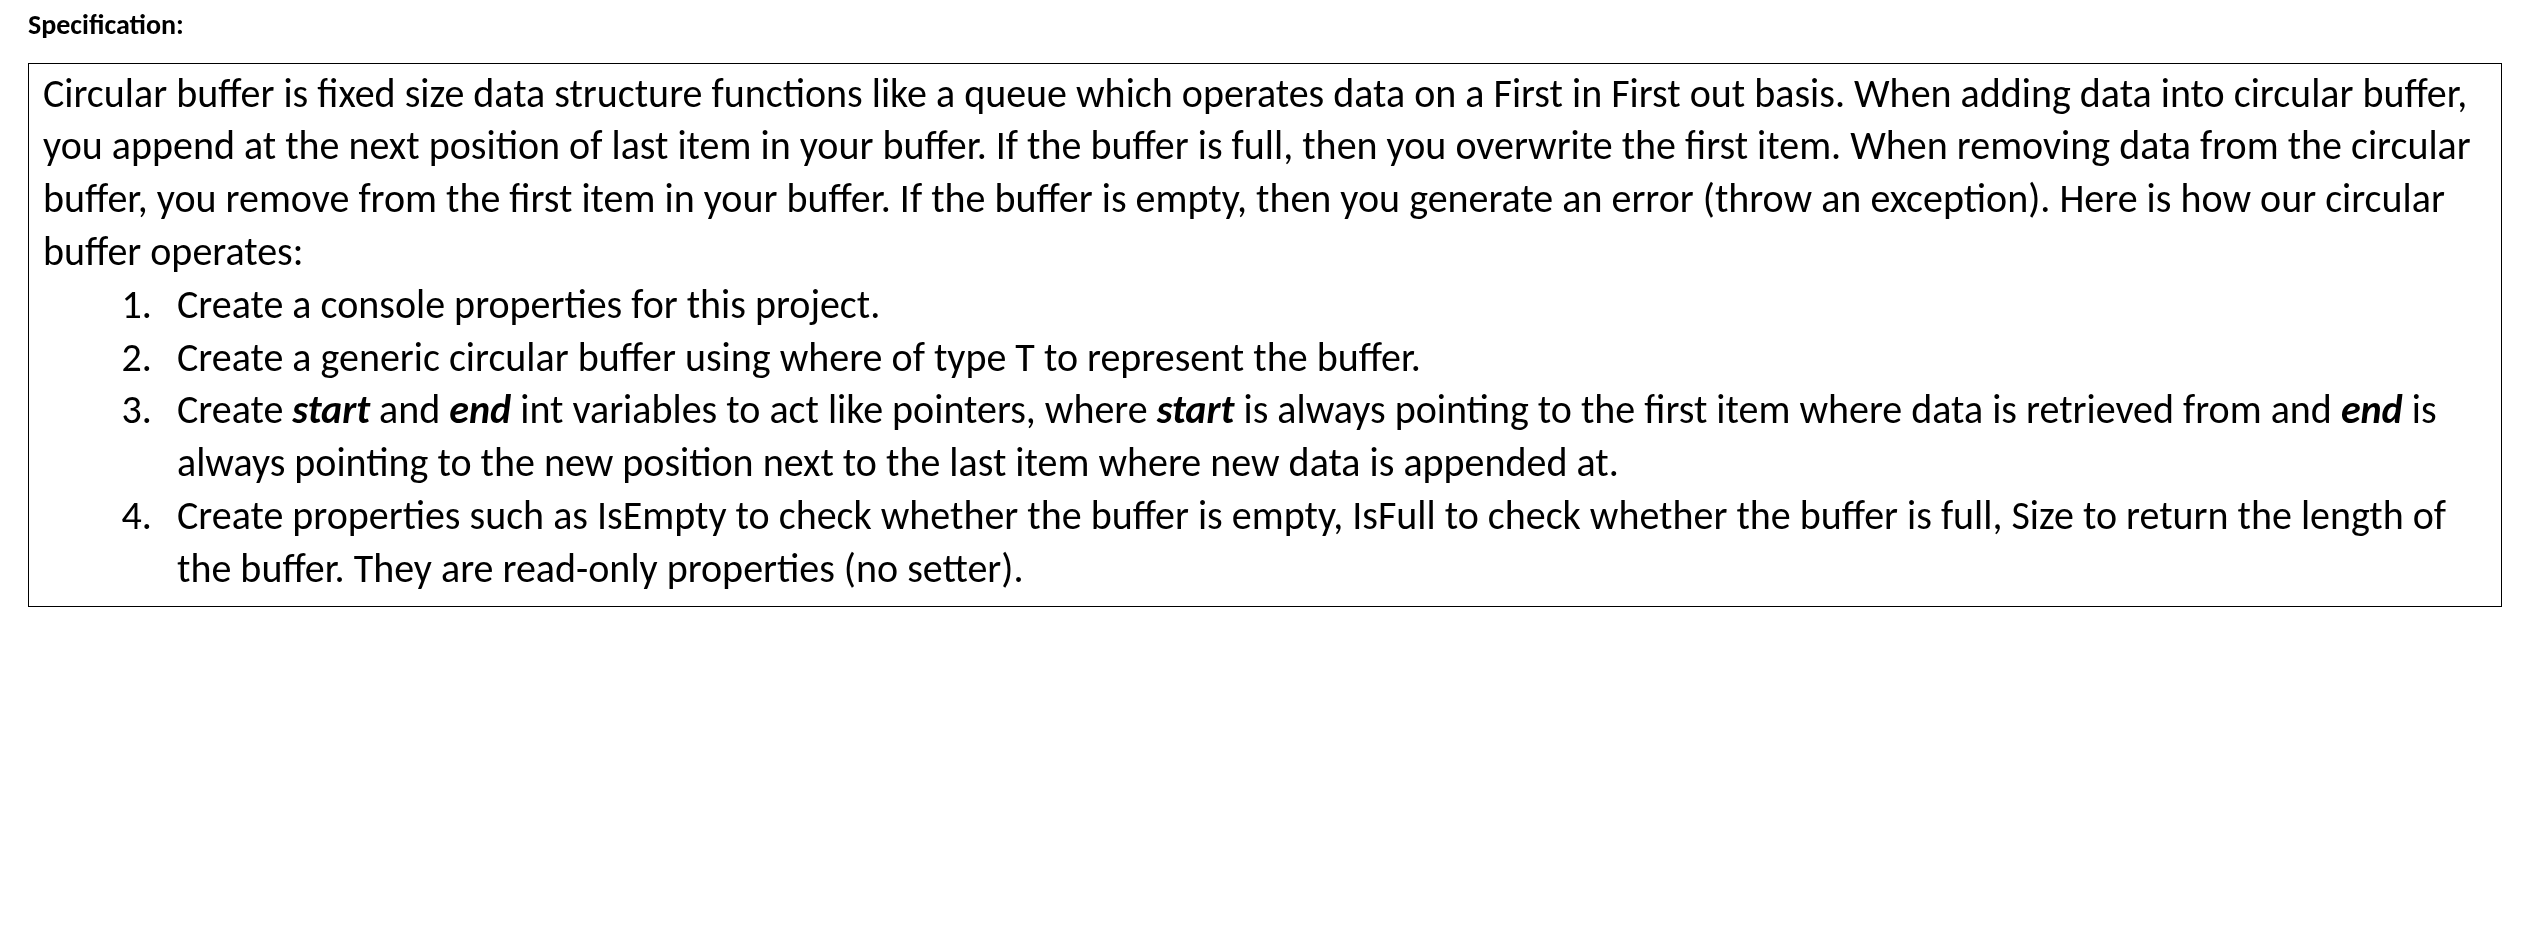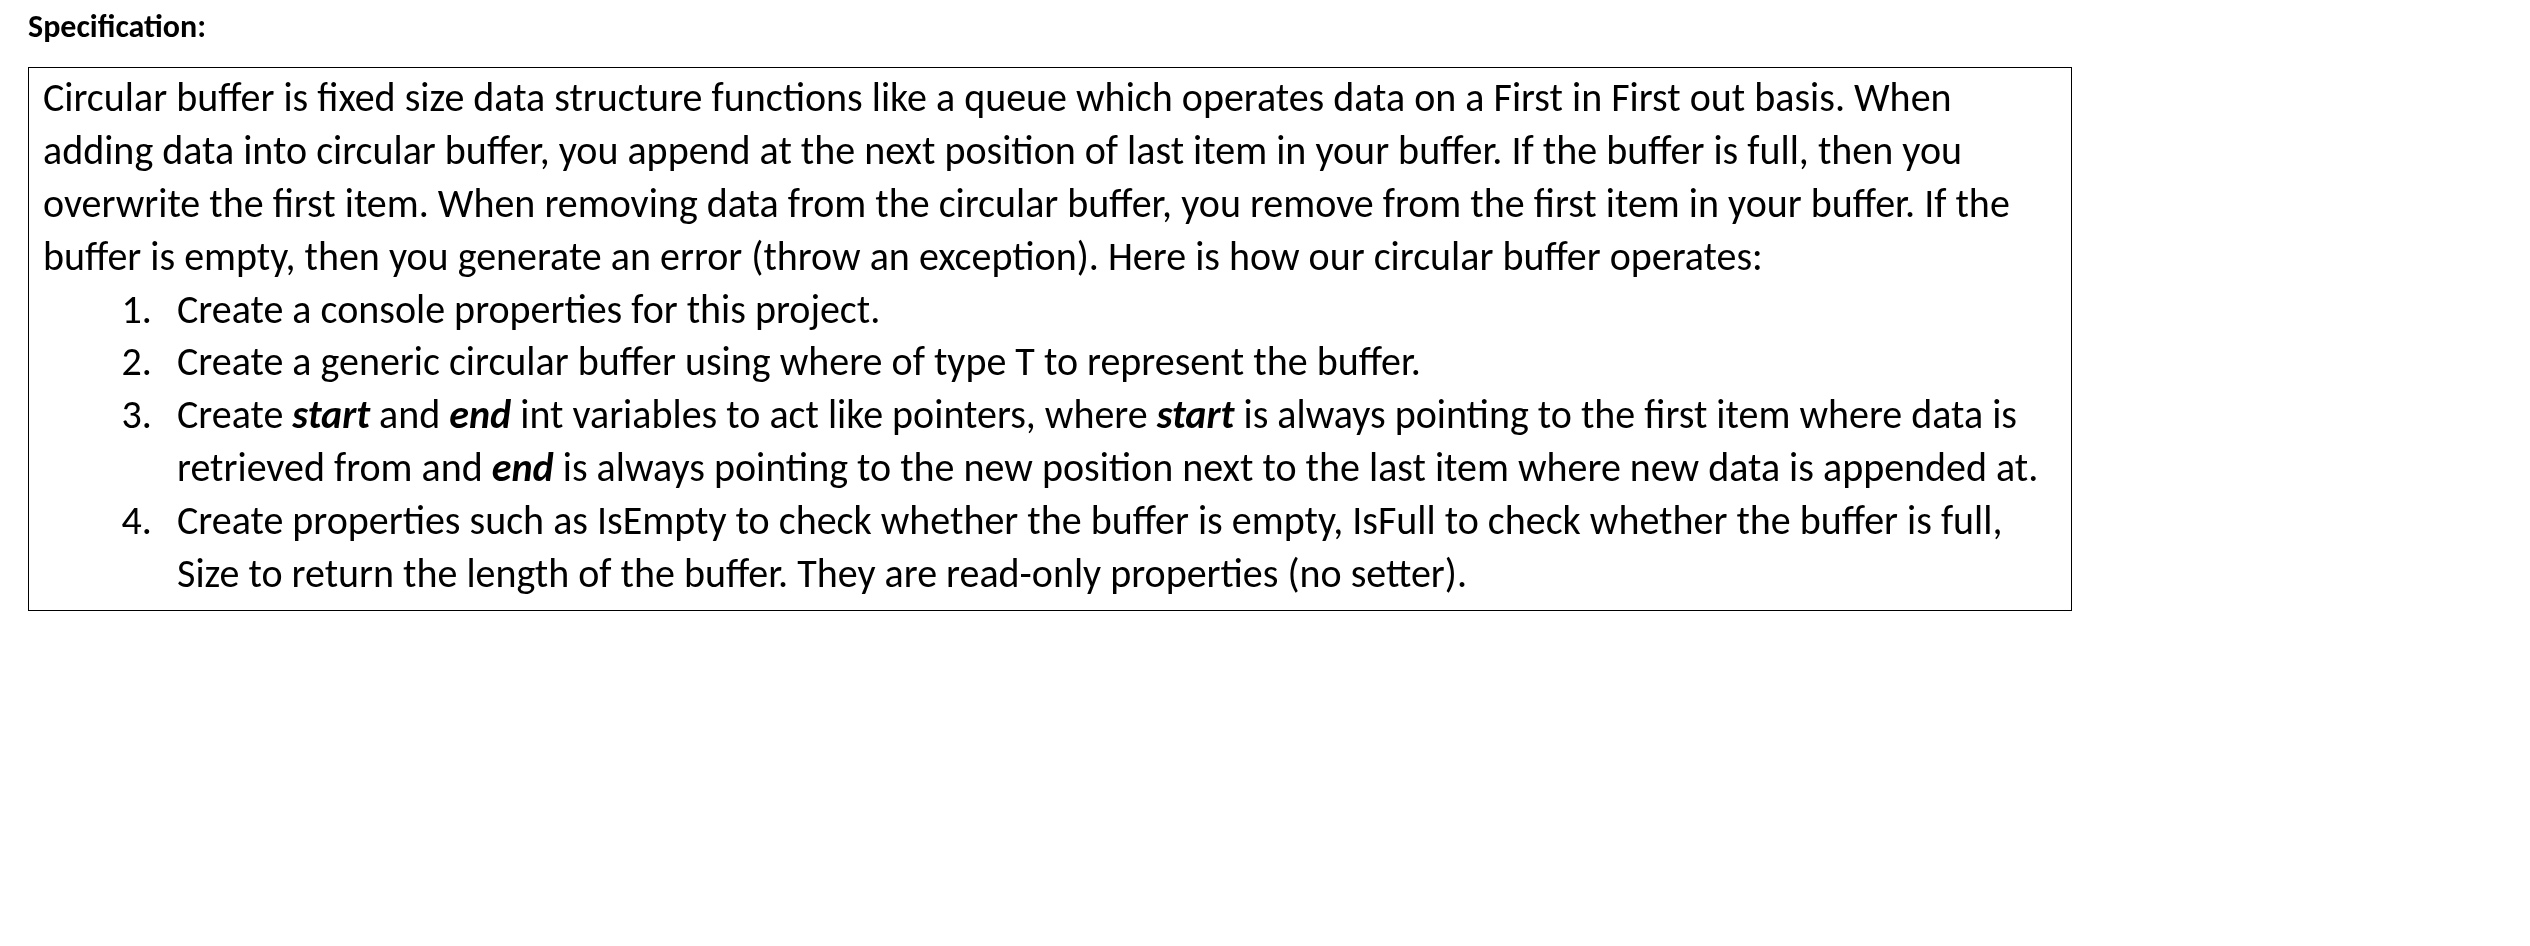--- a/index.html
+++ b/index.html
@@ -14,30 +14,30 @@
     width: 2530px;
     padding: 8px 28px 20px 28px;
   }
   .title {
     font-size: 52px;
     font-weight: 700;
     line-height: 1.2;
     margin-bottom: 2px;
   }
   .subheading {
-    font-size: 32px;
+    font-size: 28px;
     font-weight: 700;
     line-height: 1.2;
     margin-bottom: 21px;
   }
   .spec-box {
     border: 1.5px solid #000;
     padding: 4px 28px 10px 14px;
     box-sizing: border-box;
-    width: 2044px;
+    width: 2474px;
     margin-top: 8px;
   }
   .body-text {
     font-size: 40px;
     line-height: 1.32;
     font-weight: 400;
   }
   .intro {
     margin: 0;
   }

